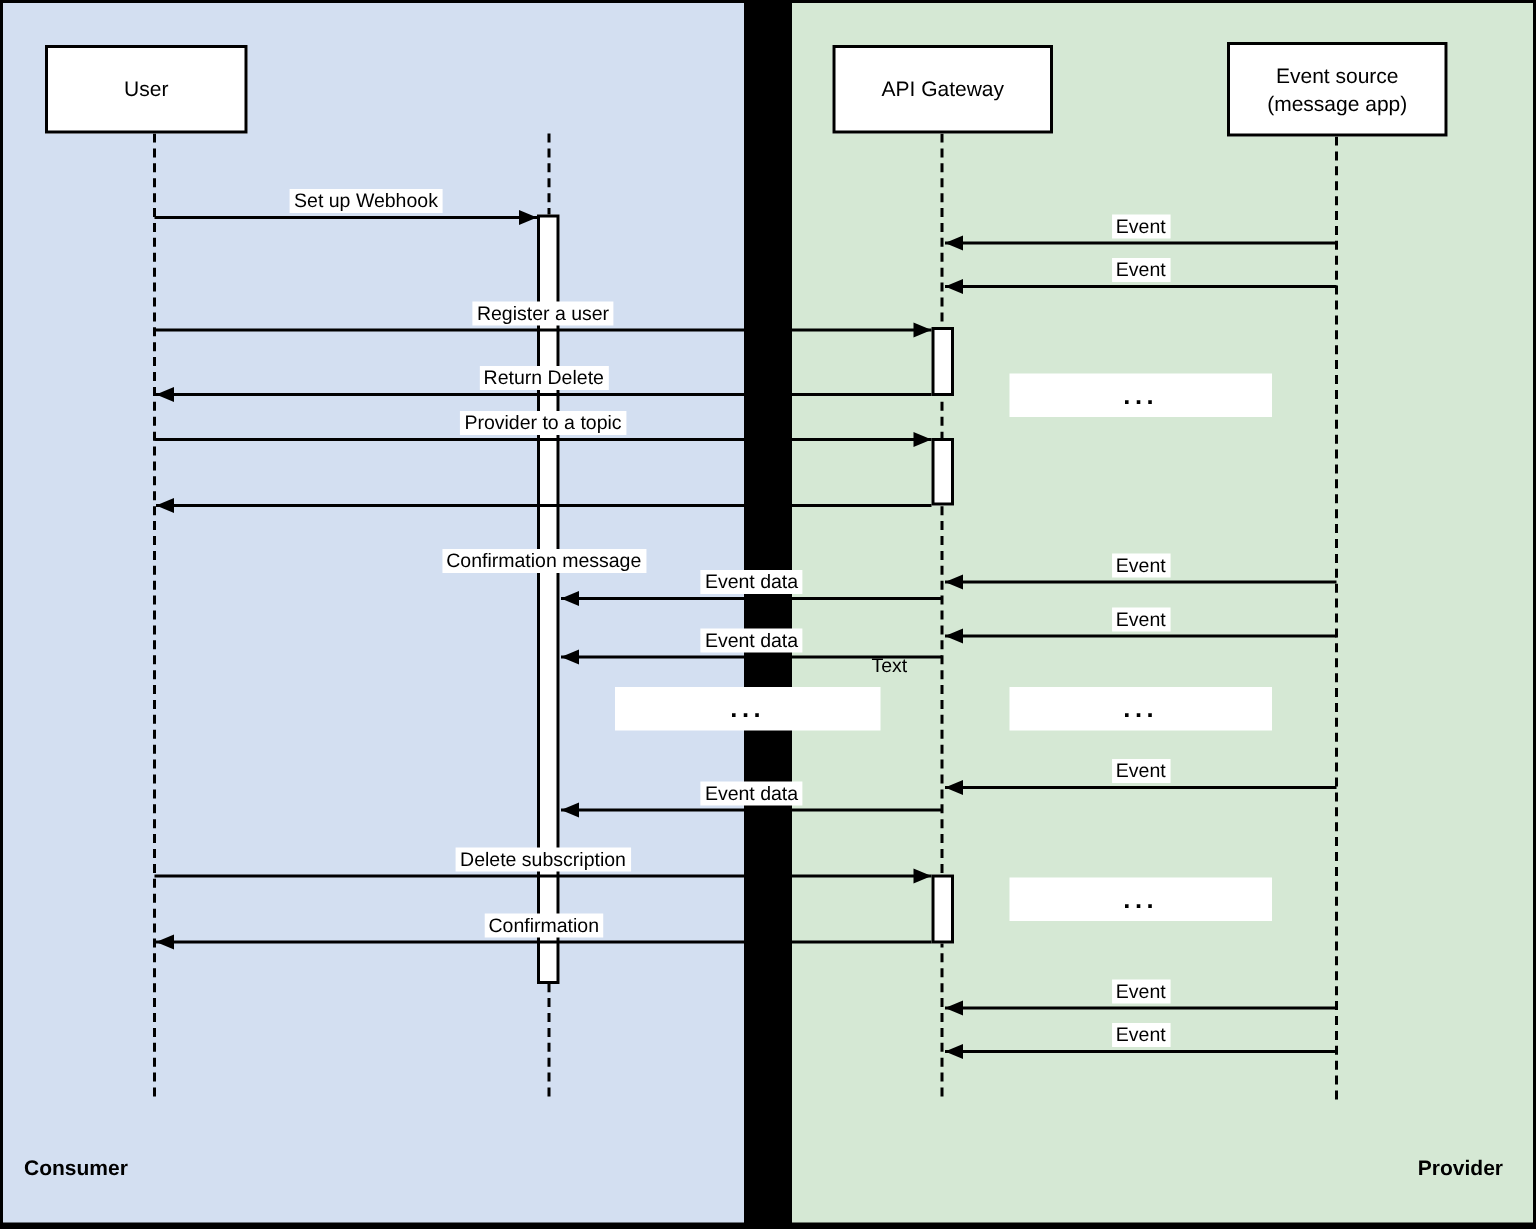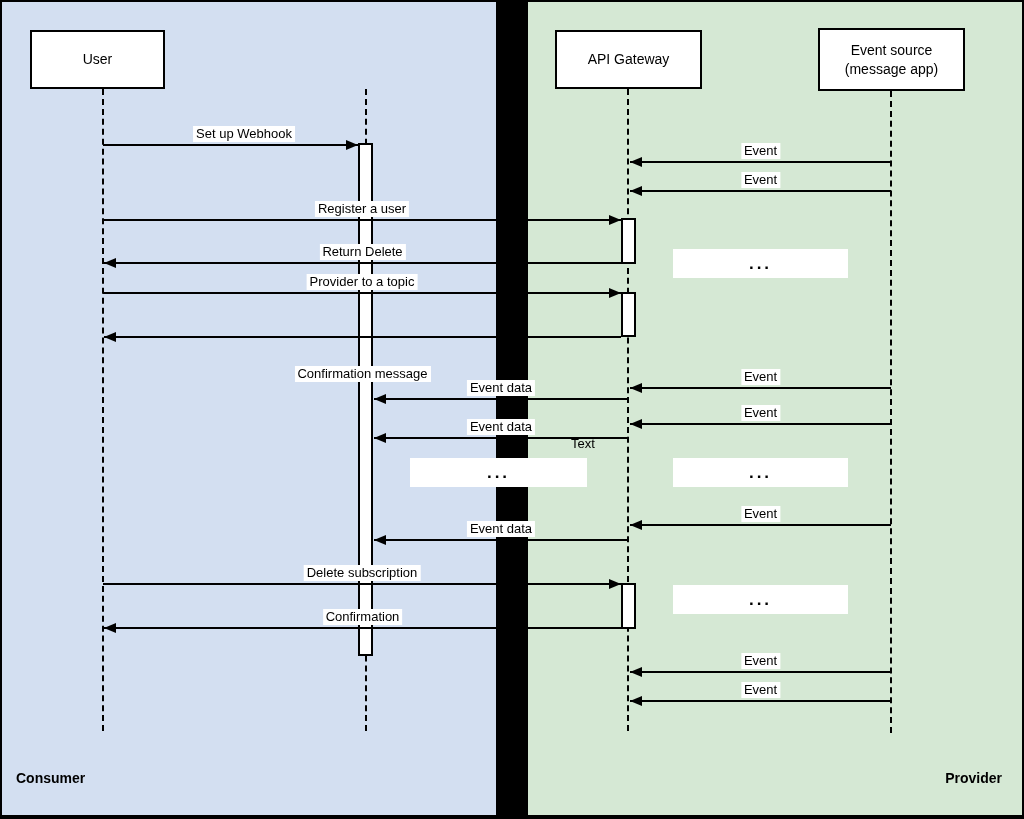--- a/index.html
+++ b/index.html
@@ -55,20 +55,21 @@
     transform:translateX(-50%);
     background:#fff;color:#000;
     font-size:13px;line-height:16px;
     padding:0 3px;white-space:nowrap;
     z-index:6;
   }
   .free-label{
     position:absolute;
     font-size:13px;color:#000;white-space:nowrap;
     z-index:2;
+    margin-left:10px;
   }
   .ellipsis-box{
     position:absolute;
     background:#fff;
     display:flex;align-items:center;justify-content:center;
     font-size:17px;font-weight:bold;letter-spacing:3px;color:#000;
     z-index:7;
   }
 </style>
 </head>

